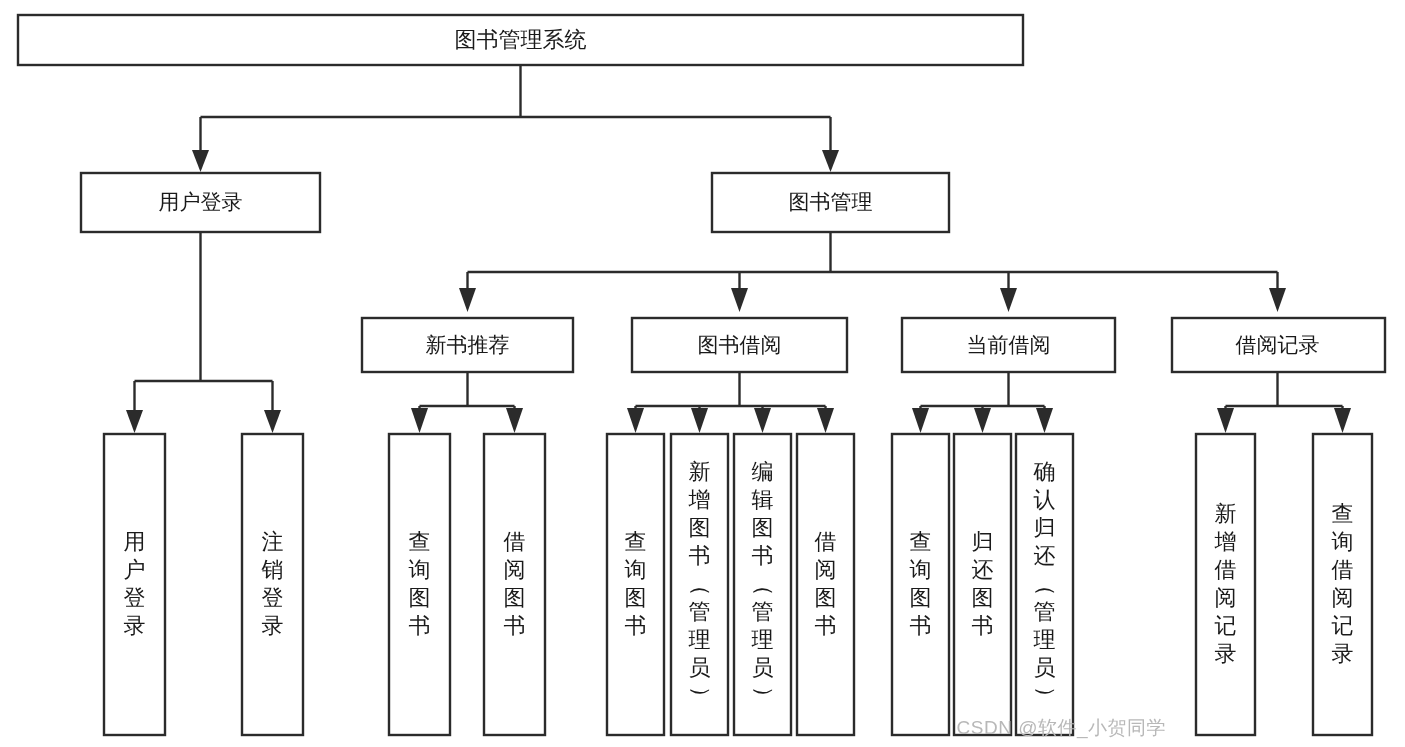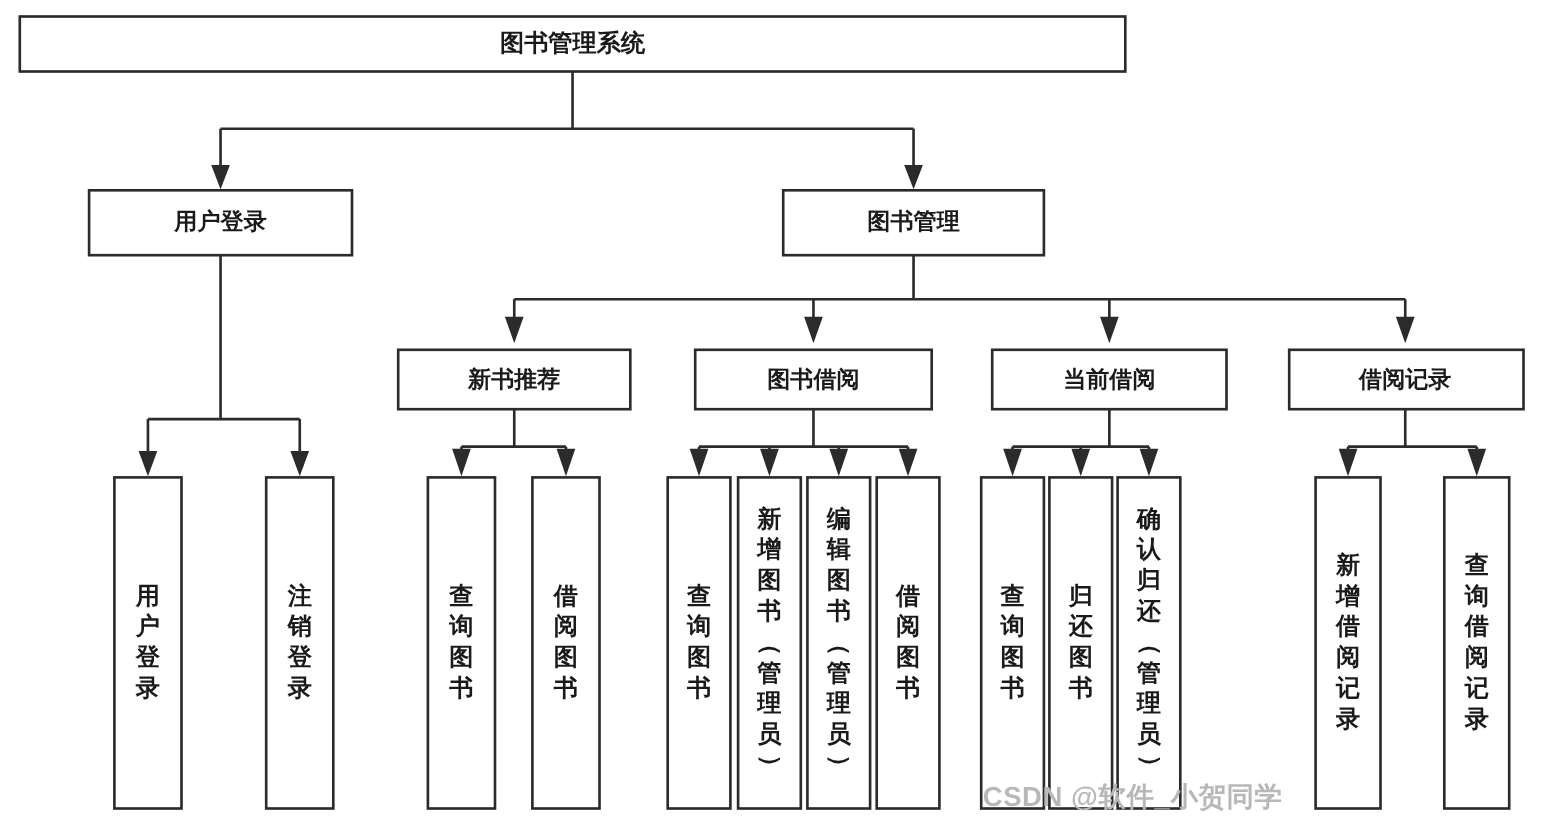--- a/index.html
+++ b/index.html
@@ -11,21 +11,20 @@
     width: 1405px;
     height: 747px;
     font-family: "Liberation Sans", "DejaVu Sans", sans-serif;
     overflow: hidden;
     position: relative;
   }
   #diagram-root {
     position: relative;
     width: 1178px;
     height: 747px;
-    font-weight: bold;
   }
   svg.diagram-svg {
     position: absolute;
     top: 0;
     left: 0;
     width: 1405px;
     height: 747px;
     display: block;
   }
   .node-box {
@@ -58,21 +57,21 @@
     font-family: "Liberation Sans", "DejaVu Sans", sans-serif;
     font-size: 22px;
     text-anchor: middle;
     dominant-baseline: middle;
   }
   .watermark {
     position: absolute;
     right: 12px;
     bottom: 6px;
     font-family: "Liberation Sans", "DejaVu Sans", sans-serif;
-    font-size: 25px;
+    font-size: 19px;
     color: #b8b8b8;
     letter-spacing: 0.5px;
     white-space: nowrap;
     user-select: none;
   }
 </style>
 </head>
 <body>
 
 <div id="diagram-root">

